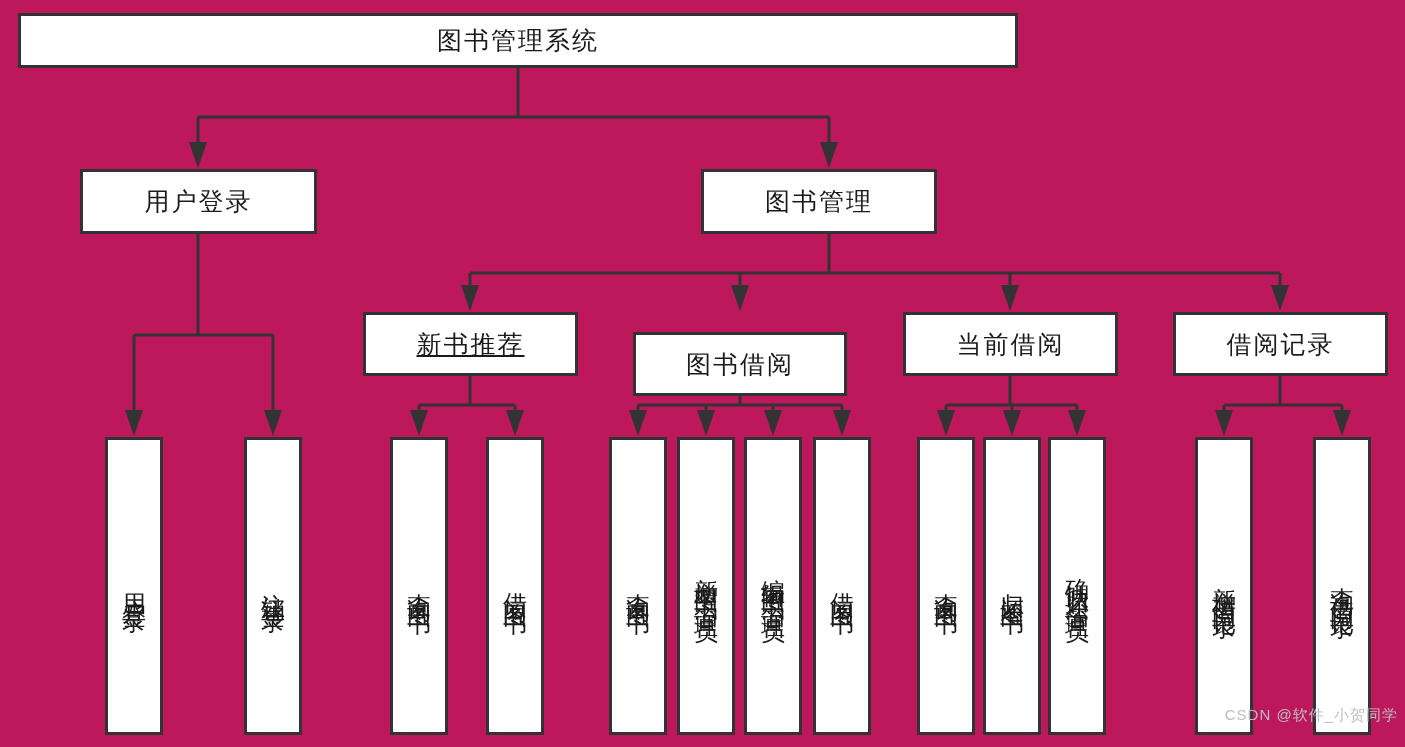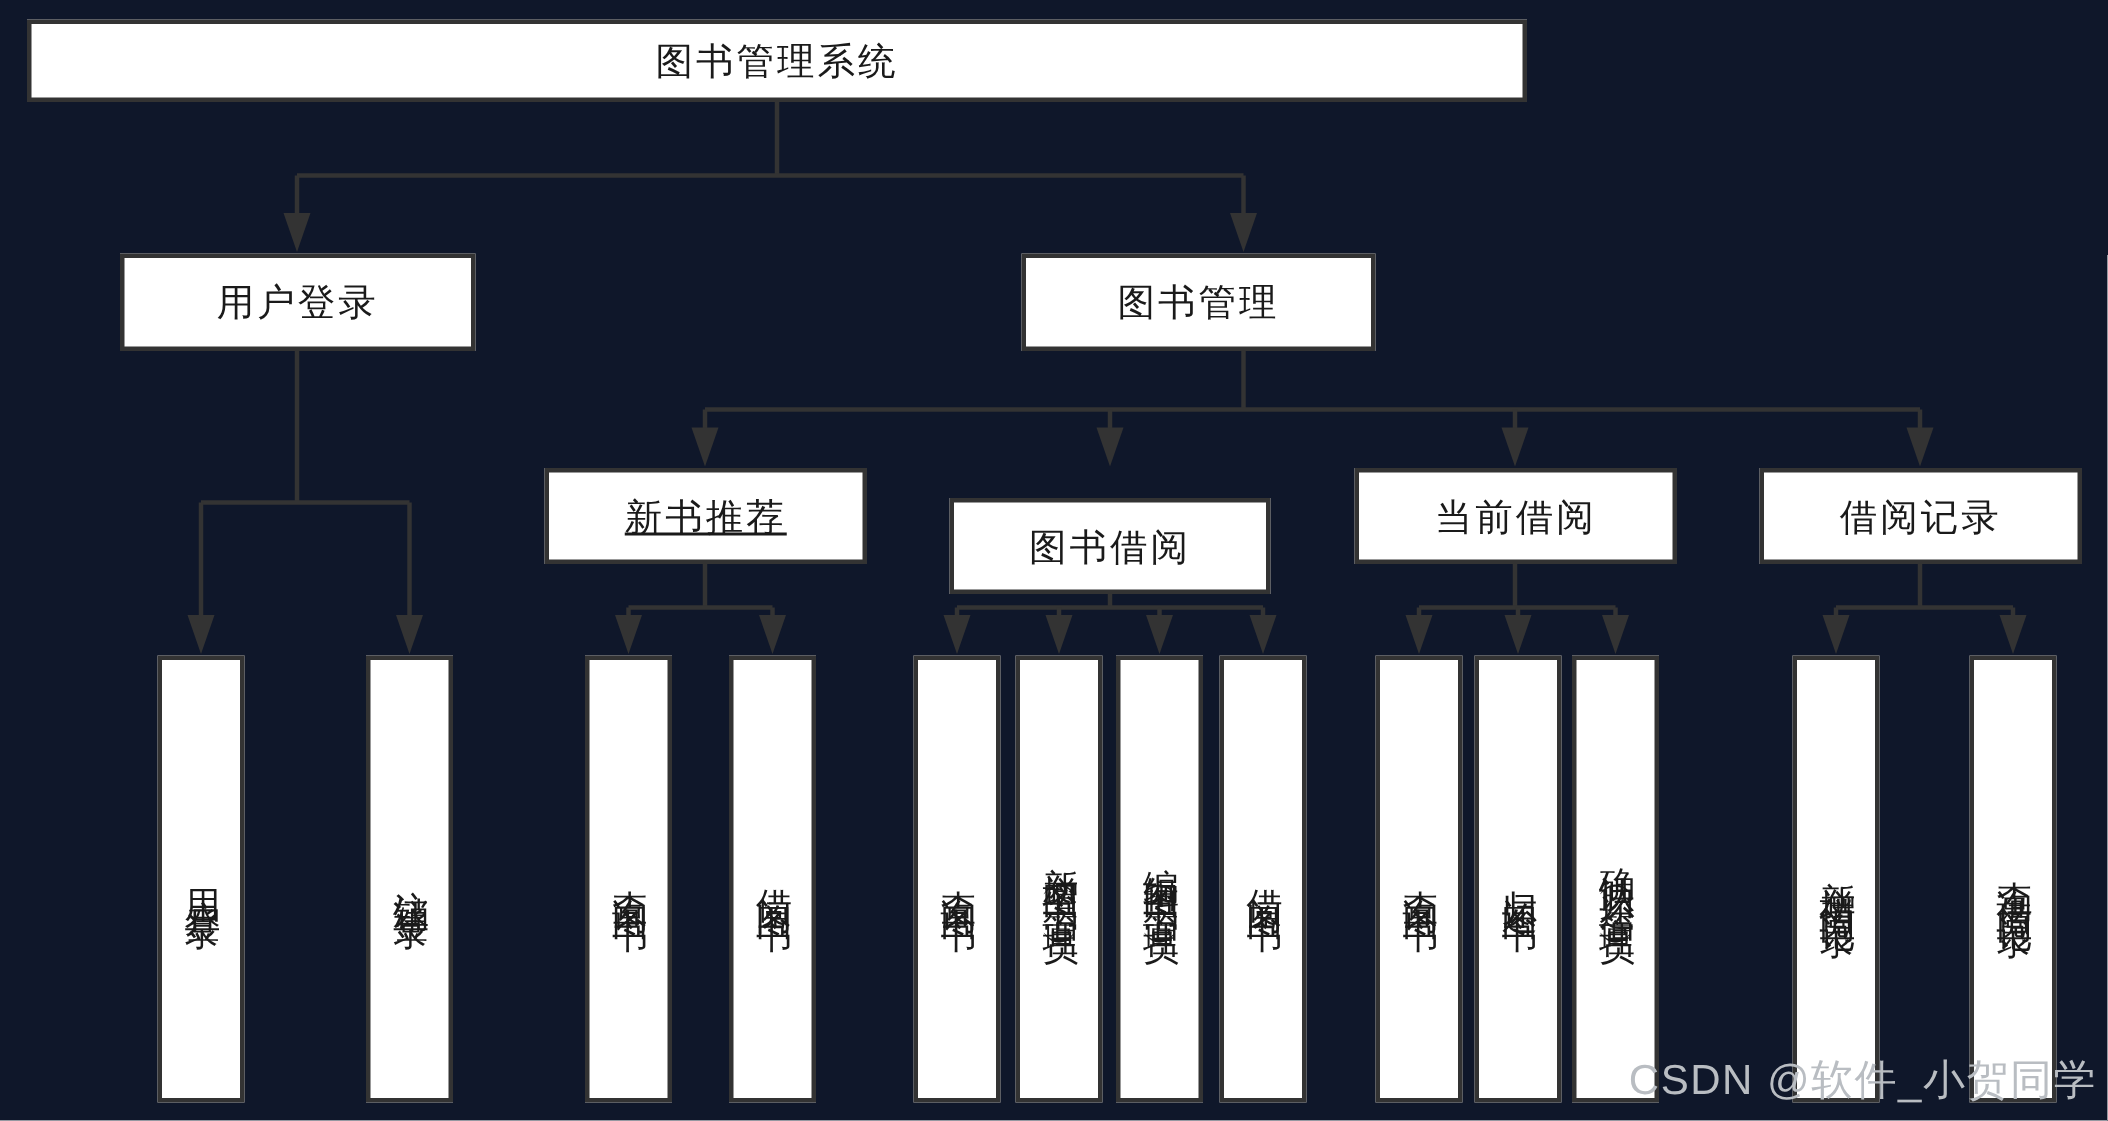--- a/index.html
+++ b/index.html
@@ -5,21 +5,21 @@
   html, body {
     margin: 0;
     padding: 0;
     background: #ffffff;
     font-family: "Liberation Sans", sans-serif;
   }
   #stage {
     position: relative;
     width: 1405px;
     height: 747px;
-    background: #0f172a;
+    background: #be185d;
     overflow: hidden;
   }
   #connectors {
     position: absolute;
     left: 0;
     top: 0;
     z-index: 0;
   }
   .node {
     position: absolute;
@@ -44,21 +44,21 @@
     font-size: 24px;
     letter-spacing: 6px;
     line-height: 1;
     color: #1a1a1a;
     white-space: nowrap;
   }
   
   .n-root  { left: 18px;  top: 13px;  width: 1000px; height: 55px; }
   
   .n-l2a   { left: 80px;  top: 169px; width: 237px; height: 65px; }
-  .n-l2b   { left: 681px; top: 169px; width: 236px; height: 65px; }
+  .n-l2b   { left: 701px; top: 169px; width: 236px; height: 65px; }
   
   .n-l3a   { left: 363px;  top: 312px; width: 215px; height: 64px; text-decoration: underline; }
   .n-l3b   { left: 633px;  top: 312px; width: 214px; height: 64px; margin-top: 20px; }
   .n-l3c   { left: 903px;  top: 312px; width: 215px; height: 64px; }
   .n-l3d   { left: 1173px; top: 312px; width: 215px; height: 64px; }
   
   .vnode   { top: 437px; width: 58px; height: 298px; }
   .n-u1 { left: 105px; }
   .n-u2 { left: 244px; }
   .n-a1 { left: 390px; }
@@ -68,23 +68,23 @@
   .n-b3 { left: 744px; }
   .n-b4 { left: 813px; }
   .n-c1 { left: 917px; }
   .n-c2 { left: 983px; }
   .n-c3 { left: 1048px; }
   .n-d1 { left: 1195px; }
   .n-d2 { left: 1313px; }
   #watermark {
     position: absolute;
     right: 7px;
-    bottom: 8px;
+    bottom: 22px;
     z-index: 5;
-    font-size: 28px;
+    font-size: 15px;
     letter-spacing: 1px;
     color: #b9bdc2;
     white-space: nowrap;
   }
   line, polyline { stroke: #333333; stroke-width: 3; fill: none; }
   polygon { fill: #333333; stroke: none; }
 </style>
 </head>
 <body>
 

